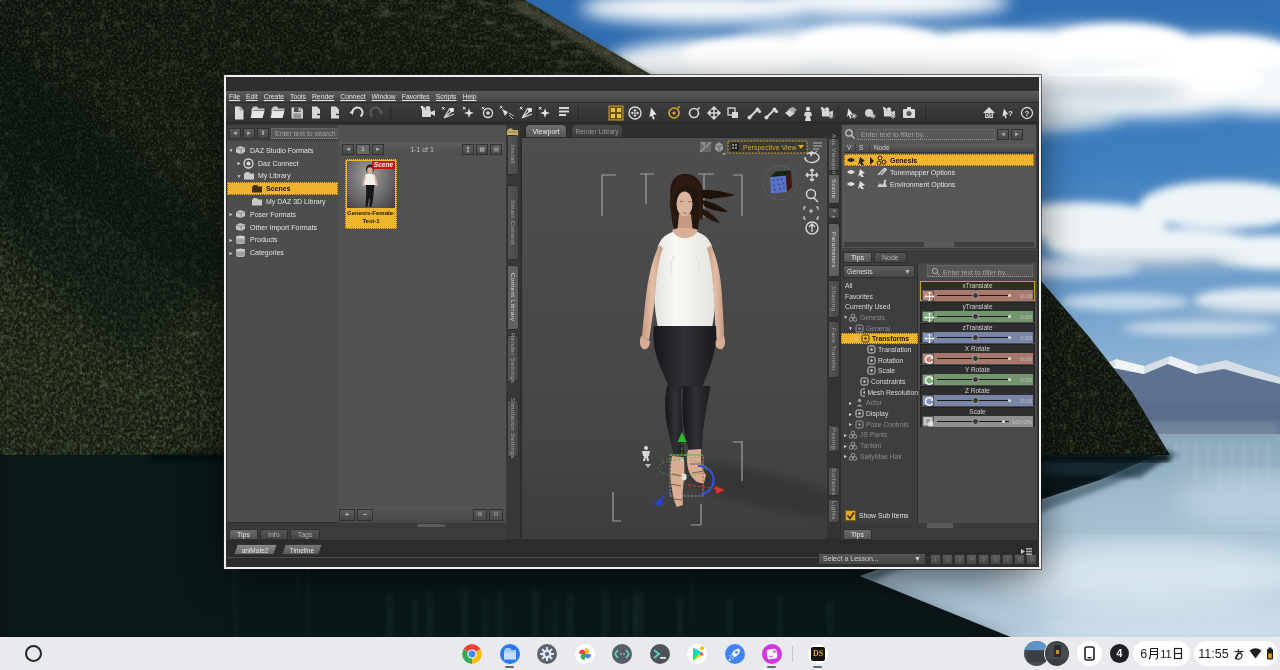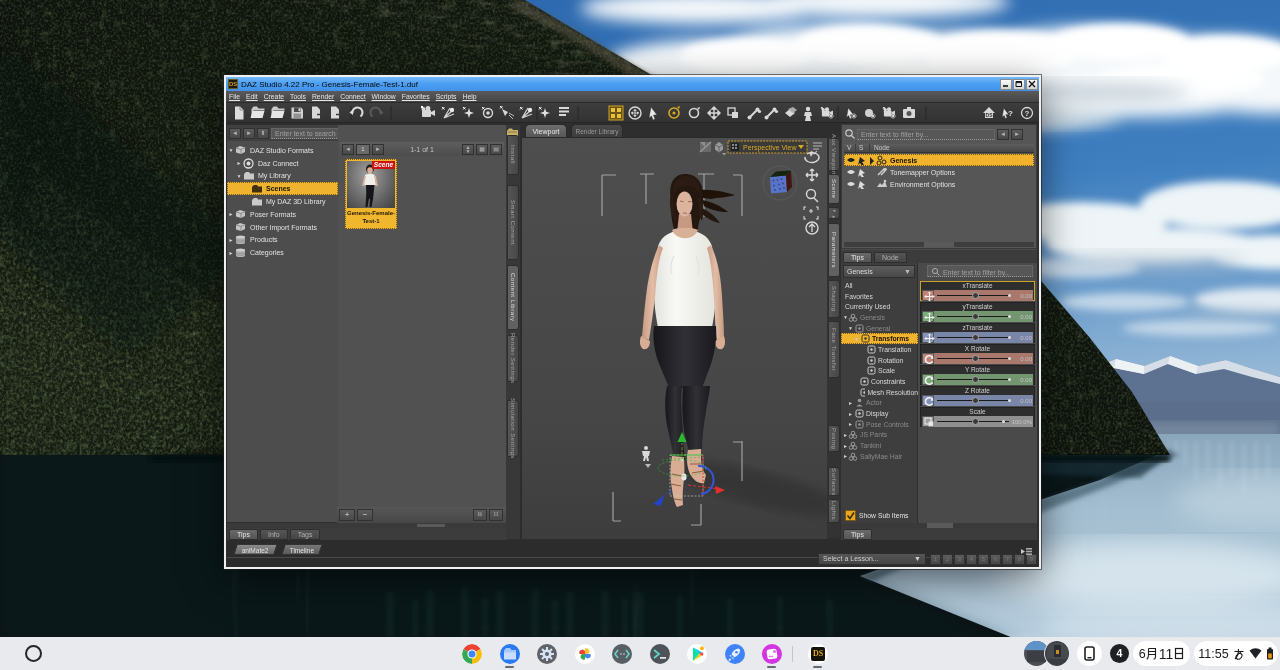--- a/index.html
+++ b/index.html
@@ -227,34 +227,20 @@
     <path d="M0,0 L525,0 L575,30 L660,80 L1042,282 L1090,338 L1132,392 L1170,455 L0,455 Z" fill="#fff"></path>
   </g>
   <g filter="url(#vegl)">
     <path d="M0,215 L270,440 L160,455 L0,455 Z" fill="#fff"></path>
     <path d="M35,165 L255,335 L255,445 L15,245 Z" fill="#fff" opacity=".8"></path>
   </g>
   <path d="M0,40 L250,250 L130,360 L0,240 Z" fill="#04070a" opacity=".35" filter="url(#blur12)"></path>
   <path d="M150,455 L1170,455 L1170,462 L150,462 Z" fill="#060b0c" opacity=".8" filter="url(#blur2)"></path>
 </svg>
   <div id="win">
-    <div id="titlebar">
-      <div class="ticon">DS</div>
-        <div class="ttext">DAZ Studio 4.22 Pro - Genesis-Female-Test-1.duf</div>
-      <div style="flex:1"></div>
-      <div class="winbtn"><svg width="8" height="8">
-            <path d="M1,6 h5" stroke="#111" stroke-width="1.6"></path>
-          </svg></div>
-      <div class="winbtn"><svg width="8" height="8">
-            <path d="M1,1.5 h5.5 v5 h-5.5 z M1,2.6 h5.5" stroke="#111" fill="none"></path>
-          </svg></div>
-      <div class="winbtn" style="margin-right:1px"><svg width="8" height="8">
-            <path d="M1,1 L7,7 M7,1 L1,7" stroke="#111" stroke-width="1.4"></path>
-          </svg></div>
-    </div>
     <div id="menubar">
       <span>File</span>
         <span>Edit</span>
         <span>Create</span>
         <span>Tools</span>
         <span>Render</span>
         <span>Connect</span>
         <span>Window</span>
         <span>Favorites</span>
         <span>Scripts</span>
@@ -1212,21 +1198,21 @@
   <div class="abs" style="left:1110px;top:644px;width:19px;height:19px;border-radius:50%;background:#1f2023;color:#fff;font-size:10.5px;font-weight:bold;text-align:center;line-height:19px;">4</div>
   <div class="pill" style="left:1133px;width:57px;">
     <span style="font-size:12.5px;">6</span>
     <svg width="12" height="13" viewBox="0 0 12 13" style="margin:0 0.5px;">
         <g stroke="#1b1c1e" stroke-width="1.1" fill="none">
           <path d="M2.5,1.5 h7 v8.5 c0,1.5 -0.5,2 -2,2.2"></path>
           <path d="M2.5,1.5 v6.5 c0,2 -0.6,3.2 -1.6,4.3"></path>
           <path d="M2.5,4.5 h7 M2.5,7.5 h7"></path>
         </g>
       </svg>
-    <span style="font-size:14px;">11</span>
+    <span style="font-size:11px;">11</span>
     <svg width="10" height="13" viewBox="0 0 10 13" style="margin-left:1px;">
         <g stroke="#1b1c1e" stroke-width="1.2" fill="none">
           <rect x="1.5" y="1.5" width="7" height="10"></rect>
           <path d="M1.5,6.5 h7"></path>
         </g>
       </svg>
   </div>
   <div class="pill" style="left:1194px;width:84px;">
     <span style="font-size:12.5px;">11:55</span>
     <svg width="12" height="12" viewBox="0 0 12 12" style="margin-left:4px;">

